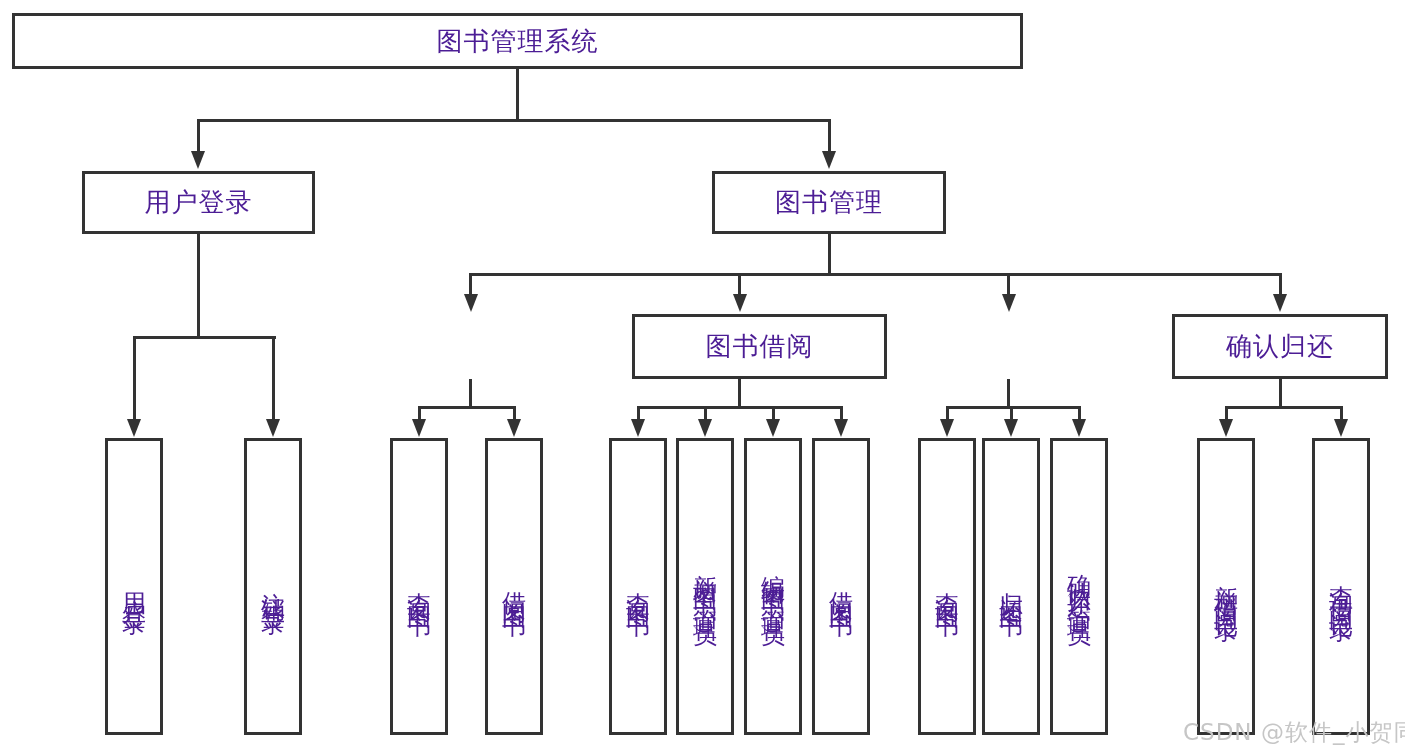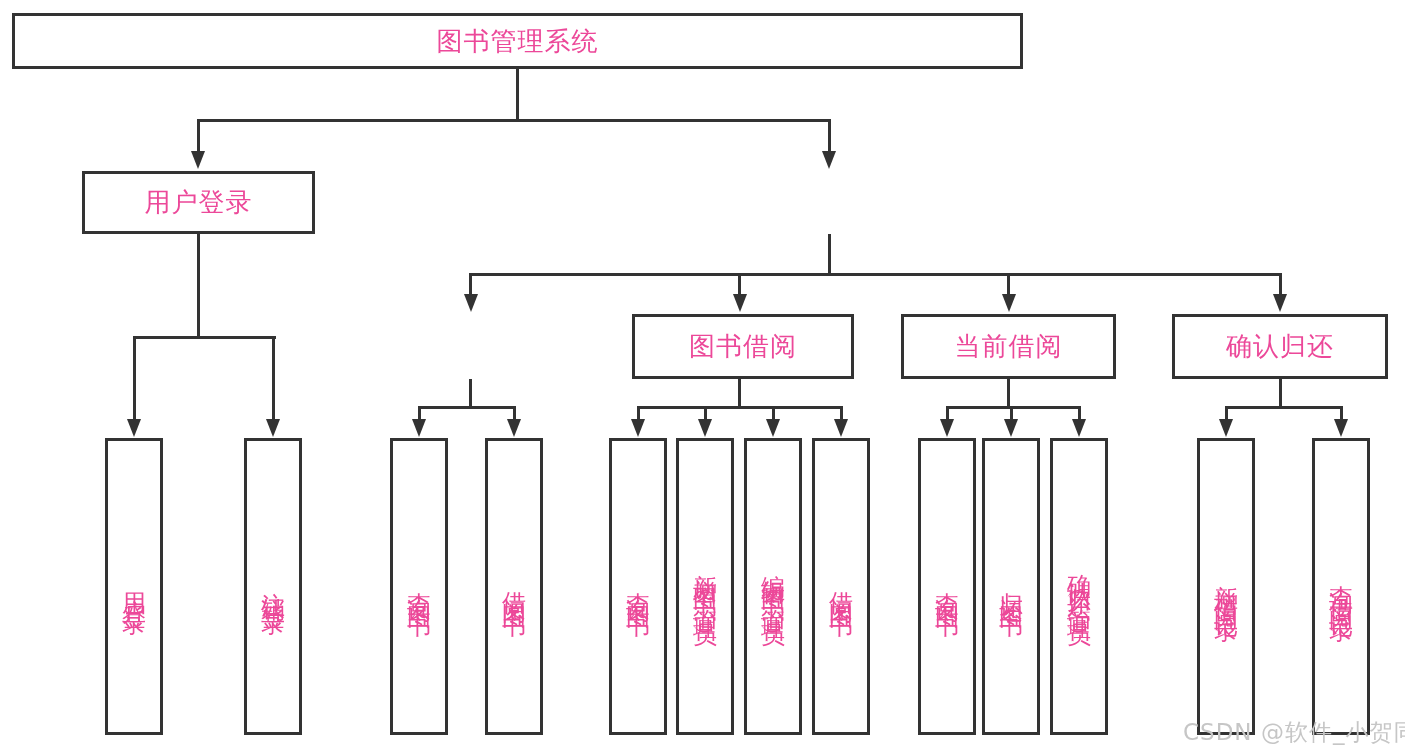--- a/index.html
+++ b/index.html
@@ -12,21 +12,21 @@
     overflow: hidden;
   }
   .box {
     position: absolute;
     box-sizing: border-box;
     border: 3px solid #333333;
     background: #ffffff;
     display: flex;
     align-items: center;
     justify-content: center;
-    color: #ec4899;
+    color: #4c1d95;
   }
   .hbox { font-size: 26px; letter-spacing: 1px; white-space: nowrap; }
   .vbox {
     writing-mode: vertical-rl;
     text-orientation: mixed;
     font-size: 24px;
     letter-spacing: 7px;
     line-height: 1;
   }
   .line { position: absolute; background: #333333; }
@@ -56,41 +56,41 @@
   <div class="box hbox" style="left:12px;top:13px;width:1011px;height:56px">图书管理系统</div>
 
   <div class="line" style="left:516px;top:68px;width:3px;height:52px"></div>
   <div class="line" style="left:197px;top:119px;width:634px;height:3px"></div>
   <div class="line" style="left:197px;top:119px;width:3px;height:34px"></div>
   <div class="arrow" style="left:191px;top:151px"></div>
   <div class="line" style="left:828px;top:119px;width:3px;height:34px"></div>
   <div class="arrow" style="left:822px;top:151px"></div>
 
   <div class="box hbox" style="left:82px;top:171px;width:233px;height:63px">用户登录</div>
+  <div class="box hbox" style="left:712px;top:171px;width:234px;height:63px">图书管理</div>
 
   <div class="line" style="left:197px;top:234px;width:3px;height:103px"></div>
   <div class="line" style="left:133px;top:336px;width:143px;height:3px"></div>
   <div class="line" style="left:133px;top:336px;width:3px;height:85px"></div>
   <div class="arrow" style="left:127px;top:419px"></div>
   <div class="line" style="left:272px;top:336px;width:3px;height:85px"></div>
   <div class="arrow" style="left:266px;top:419px"></div>
 
   <div class="line" style="left:828px;top:234px;width:3px;height:41px"></div>
   <div class="line" style="left:469px;top:273px;width:812px;height:3px"></div>
   <div class="line" style="left:469px;top:273px;width:3px;height:23px"></div>
   <div class="arrow" style="left:464px;top:294px"></div>
   <div class="line" style="left:738px;top:273px;width:3px;height:23px"></div>
   <div class="arrow" style="left:733px;top:294px"></div>
   <div class="line" style="left:1007px;top:273px;width:3px;height:23px"></div>
   <div class="arrow" style="left:1002px;top:294px"></div>
   <div class="line" style="left:1279px;top:273px;width:3px;height:23px"></div>
   <div class="arrow" style="left:1273px;top:294px"></div>
 
-  <div class="box hbox" style="left:632px;top:314px;width:222px;height:65px">图书借阅</div>
-  <div class="box hbox" style="left:901px;top:314px;width:215px;height:65px">当前借阅</div>
+  <div class="box hbox" style="left:632px;top:314px;width:255px;height:65px">图书借阅</div>
   <div class="box hbox" style="left:1172px;top:314px;width:216px;height:65px">确认归还</div>
 
   <div class="line" style="left:469px;top:379px;width:3px;height:29px"></div>
   <div class="line" style="left:418px;top:406px;width:98px;height:3px"></div>
   <div class="line" style="left:418px;top:406px;width:3px;height:15px"></div>
   <div class="arrow" style="left:412px;top:419px"></div>
   <div class="line" style="left:513px;top:406px;width:3px;height:15px"></div>
   <div class="arrow" style="left:507px;top:419px"></div>
 
   <div class="line" style="left:738px;top:379px;width:3px;height:29px"></div>

